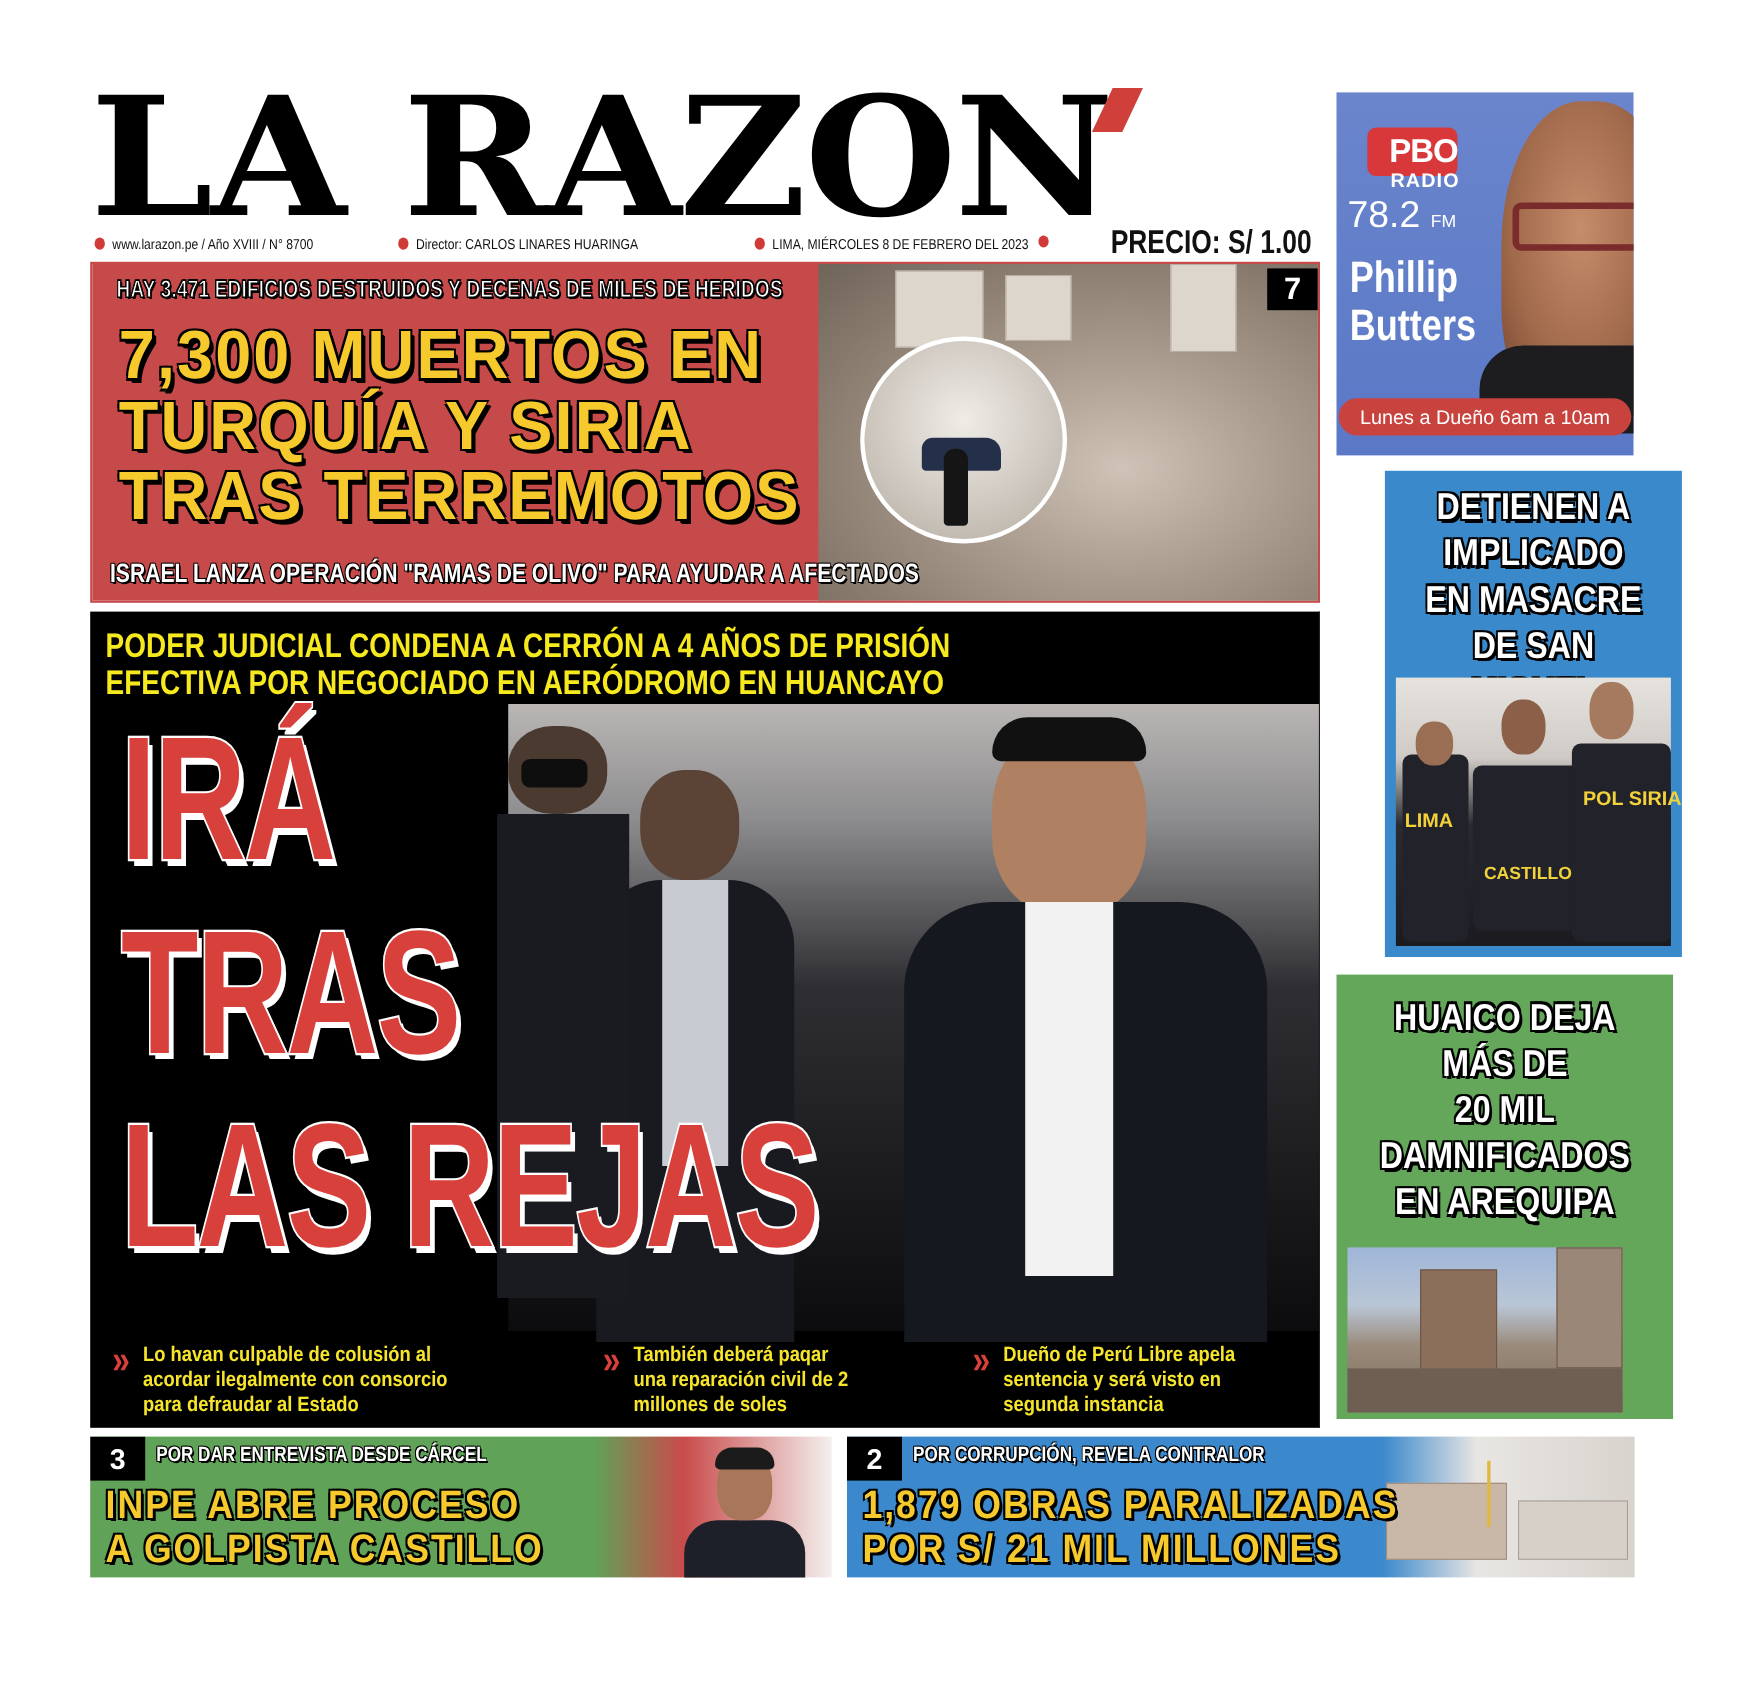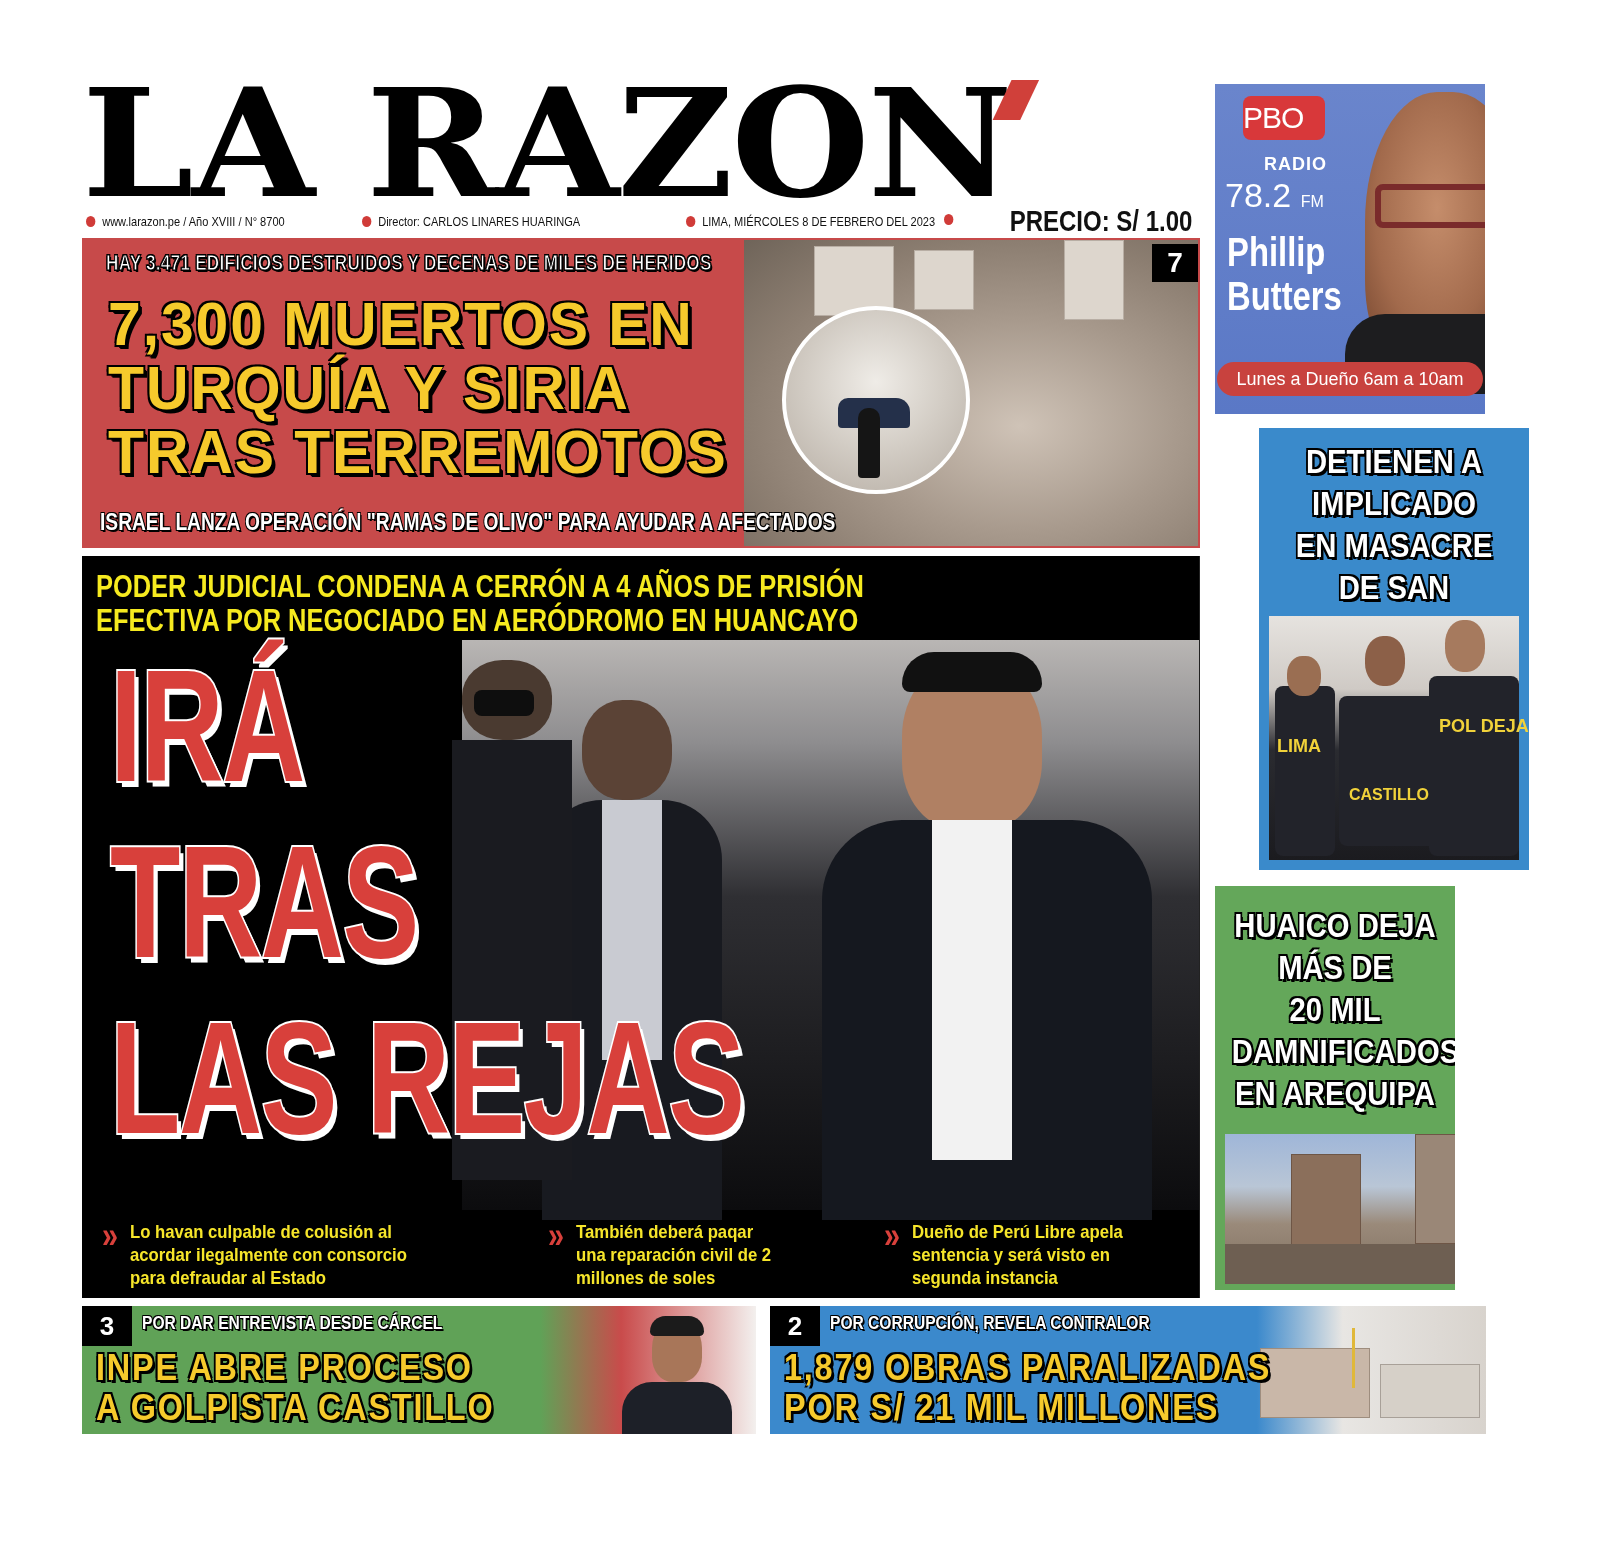--- a/index.html
+++ b/index.html
@@ -106,32 +106,32 @@
     background: linear-gradient(180deg, #6a85cc 0%, #5a78c6 100%);
   }
   .radio-face {
     position: absolute; left: 150px; top: 8px; width: 160px; height: 290px;
     background: radial-gradient(ellipse at 45% 40%, #c58d6b 0%, #a26a4c 50%, #7a4a32 80%);
     border-radius: 45% 45% 35% 35%;
   }
   .radio-glasses { position: absolute; left: 160px; top: 100px; width: 120px; height: 44px;
     border: 6px solid #7a2b2b; border-radius: 8px; }
   .radio-jacket { position: absolute; left: 130px; top: 230px; width: 180px; height: 80px; background: #1d1d1f; border-radius: 40px 40px 0 0; }
-  .pbo-logo { position: absolute; left: 28px; top: 12px; width: 82px; height: 44px; background: #d8383a; border-radius: 8px;
-    color: #fff; font-size: 30px; font-weight: 400; text-align: left; line-height: 44px; letter-spacing: -1px; }
+  .pbo-logo { position: absolute; left: 28px; top: 32px; width: 82px; height: 44px; background: #d8383a; border-radius: 8px;
+    color: #fff; font-size: 30px; font-weight: 700; text-align: right; line-height: 44px; letter-spacing: -1px; }
   .pbo-radio { position: absolute; left: 28px; top: 70px; width: 84px; text-align: right; color: #fff; font-size: 18px; font-weight: 900; letter-spacing: 1px; }
   .pbo-freq { position: absolute; left: 10px; top: 92px; color: #fff; font-size: 34px; white-space: nowrap; }
   .pbo-freq small { font-size: 16px; }
   .pbo-name { position: absolute; left: 12px; top: 146px; color: #fff; font-size: 40px; line-height: 44px; font-weight: 700; white-space: pre-line; transform: scaleX(0.82); transform-origin: left top; }
   .pbo-schedule { position: absolute; left: 2px; top: 278px; width: 266px; height: 34px; background: #c8423e; border-radius: 17px;
     color: #fff; font-size: 18px; line-height: 34px; text-align: center; white-space: nowrap; }
 
   .side-box { position: absolute; overflow: hidden; }
   .side-blue { left: 1215px; top: 428px; width: 270px; height: 442px; background: #3a8acb; margin-left: 44px; }
-  .side-green { left: 1215px; top: 886px; width: 240px; height: 404px; background: #64a75a; }
+  .side-green { left: 1215px; top: 886px; width: 306px; height: 404px; background: #64a75a; }
   .side-headline {
     position: absolute; left: 0; width: 100%; text-align: center; color: #fff; font-weight: 900;
     font-size: 34px; line-height: 42px; white-space: pre-line;
     text-shadow: 3px 3px 0 #000, -2px -2px 0 #000, 2px -2px 0 #000, -2px 2px 0 #000;
     transform: scaleX(0.86); transform-origin: center top;
   }
   .side-photo { position: absolute; left: 10px; width: 250px; }
   .arrest-photo { top: 188px; height: 244px; background: linear-gradient(180deg, #e6e3df 0%, #cfcac5 30%, #2a2b30 55%, #1b1b1f 100%); }
   .vest { position: absolute; background: #22232a; border-radius: 8px; }
   .vest-label { position: absolute; color: #f1d23a; font-weight: 900; font-size: 18px; white-space: nowrap; }
@@ -267,21 +267,21 @@
 IMPLICADO
 EN MASACRE
 DE SAN MIGUEL</div>
   <div class="side-photo arrest-photo">
     <div class="vest" style="left:6px;top:70px;width:60px;height:170px;"></div>
     <div class="vest" style="left:70px;top:80px;width:100px;height:150px;"></div>
     <div class="vest" style="left:160px;top:60px;width:90px;height:180px;"></div>
     <div style="position:absolute;left:176px;top:4px;width:40px;height:52px;background:#a67a5e;border-radius:45%;"></div>
     <div style="position:absolute;left:96px;top:20px;width:40px;height:50px;background:#8c6048;border-radius:45%;"></div>
     <div style="position:absolute;left:18px;top:40px;width:34px;height:40px;background:#9a6e52;border-radius:45%;"></div>
-    <div class="vest-label" style="left:170px;top:100px;">POL DEJA</div>
+    <div class="vest-label" style="left:170px;top:100px;">POL SIRIA</div>
     <div class="vest-label" style="left:8px;top:120px;">LIMA</div>
     <div class="vest-label" style="left:80px;top:170px;font-size:16px;">CASTILLO</div>
   </div>
 </div>
 
 <div class="side-box side-green">
   <div class="side-headline" style="top:18px;">HUAICO DEJA
 MÁS DE
 20 MIL
 DAMNIFICADOS

